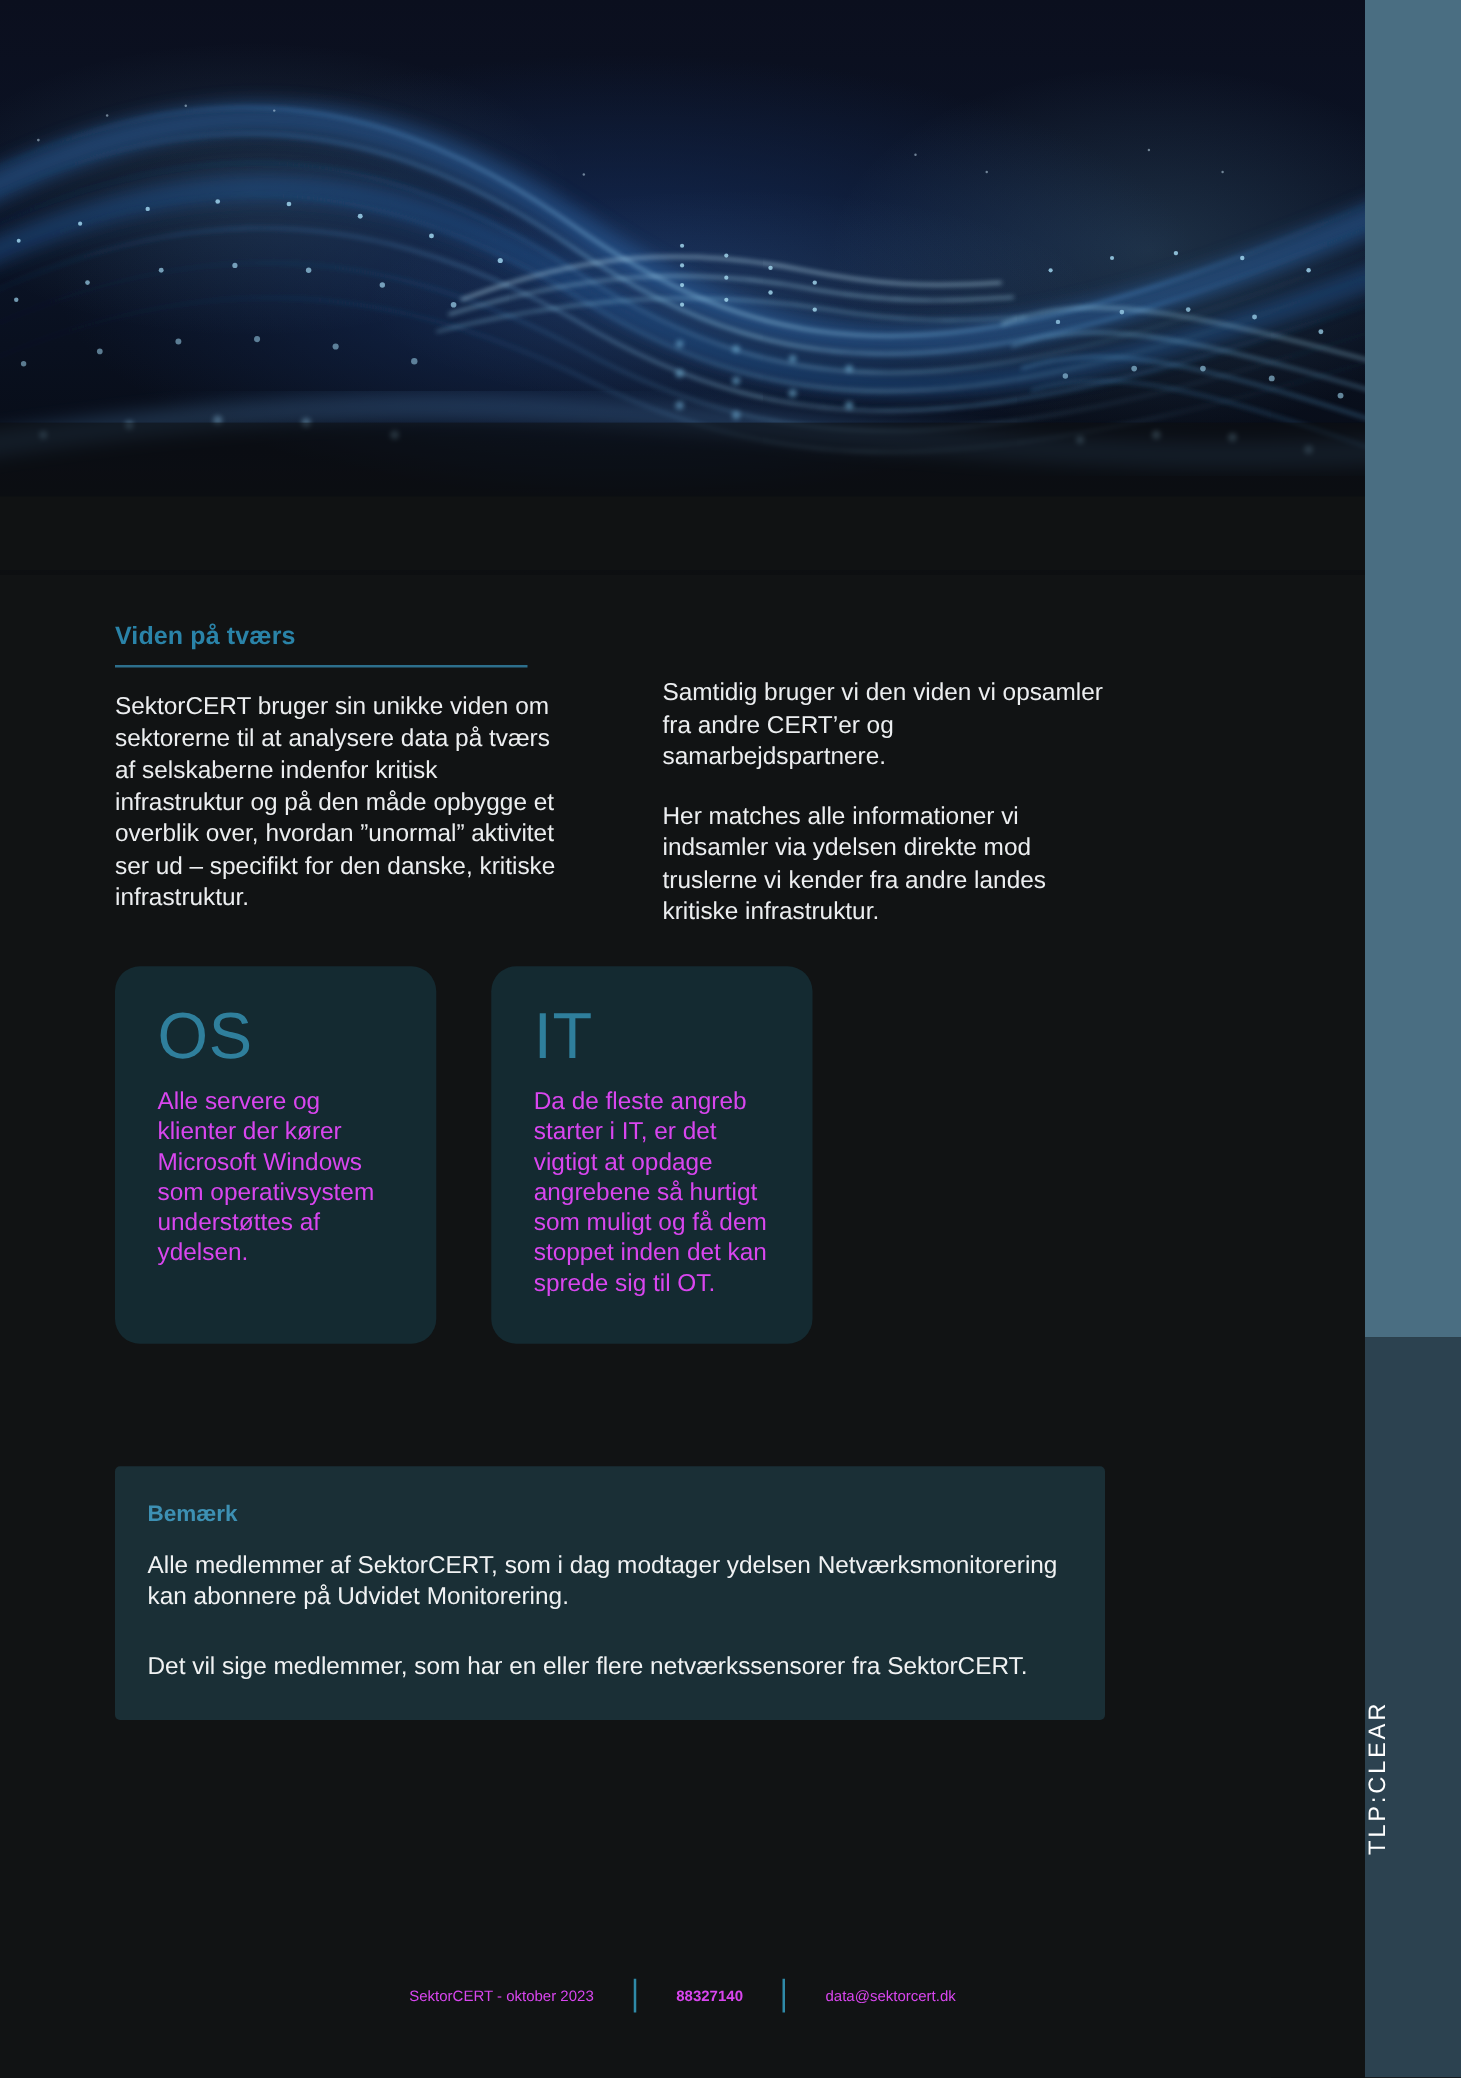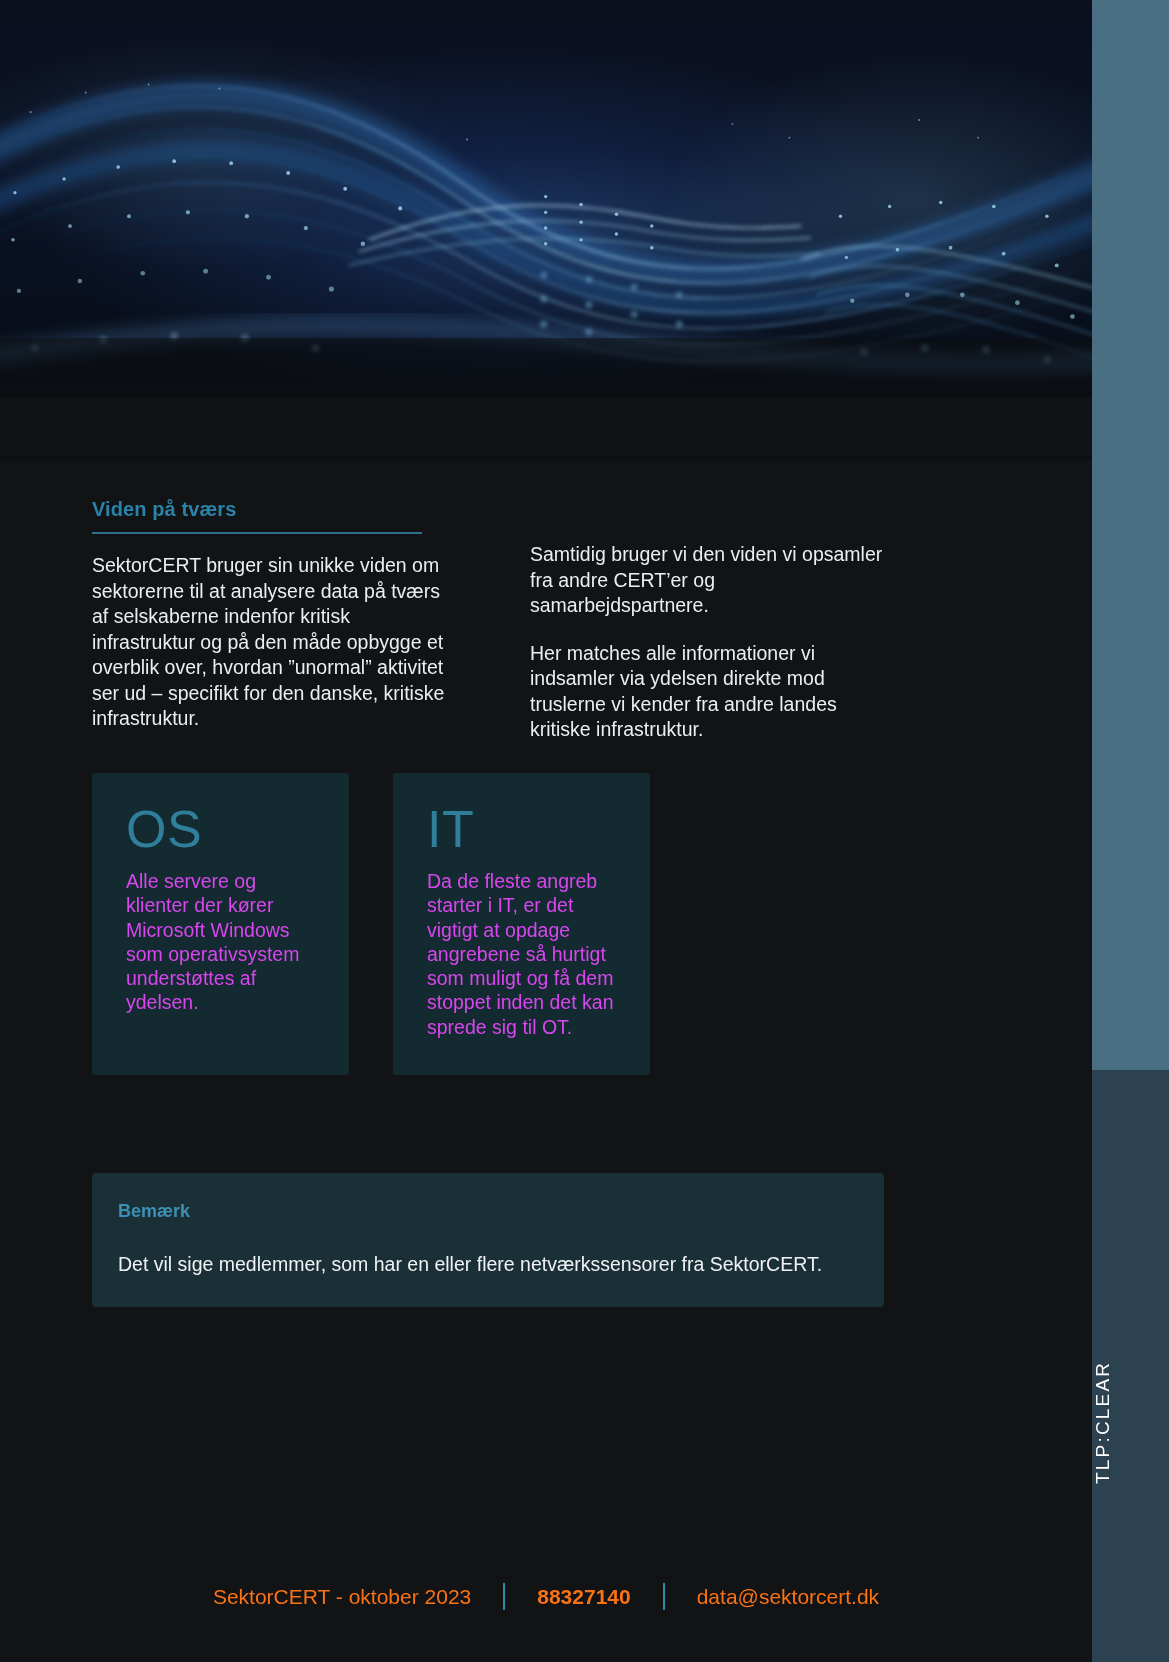--- a/index.html
+++ b/index.html
@@ -132,21 +132,21 @@
     left: 92px;
     top: 313px;
     width: 860px;
     display: flex;
     gap: 44px;
   }
   .card {
     width: 257px;
     min-height: 302px;
     background: #142a31;
-    border-radius: 3px;
+    border-radius: 20px;
     padding: 24px 26px 26px 34px;
     box-sizing: border-box;
   }
   .card .card-title {
     font-size: 52px;
     line-height: 1.0;
     color: #2f7f9c;
     font-weight: 300;
     letter-spacing: 0.5px;
     margin: 6px 0 14px 0;
@@ -189,22 +189,22 @@
     position: absolute;
     left: 0;
     right: 0;
     bottom: 52px;
     display: flex;
     justify-content: center;
     align-items: center;
     gap: 0;
   }
   #footer .fitem {
-    color: #f97316;
-    font-size: 21px;
+    color: #d946ef;
+    font-size: 12px;
     padding: 0 32px;
     white-space: nowrap;
   }
   #footer .fitem.bold { font-weight: bold; }
   #footer .fsep {
     width: 2px;
     height: 27px;
     background: #2f8aa8;
   }
 </style>
@@ -415,20 +415,21 @@
         <div class="card-body">Alle servere og klienter der kører Microsoft Windows som operativsystem understøttes af ydelsen.</div>
       </div>
       <div class="card">
         <div class="card-title">IT</div>
         <div class="card-body">Da de fleste angreb starter i IT, er det vigtigt at opdage angrebene så hurtigt som muligt og få dem stoppet inden det kan sprede sig til OT.</div>
       </div>
     </div>
 
     <div class="note">
       <h3>Bemærk</h3>
+      <p>Alle medlemmer af SektorCERT, som i dag modtager ydelsen Netværksmonitorering kan abonnere på Udvidet Monitorering.</p>
       <p>Det vil sige medlemmer, som har en eller flere netværkssensorer fra SektorCERT.</p>
     </div>
 
     <div id="footer">
       <div class="fitem">SektorCERT - oktober 2023</div>
       <div class="fsep"></div>
       <div class="fitem bold">88327140</div>
       <div class="fsep"></div>
       <div class="fitem">data@sektorcert.dk</div>
     </div>

